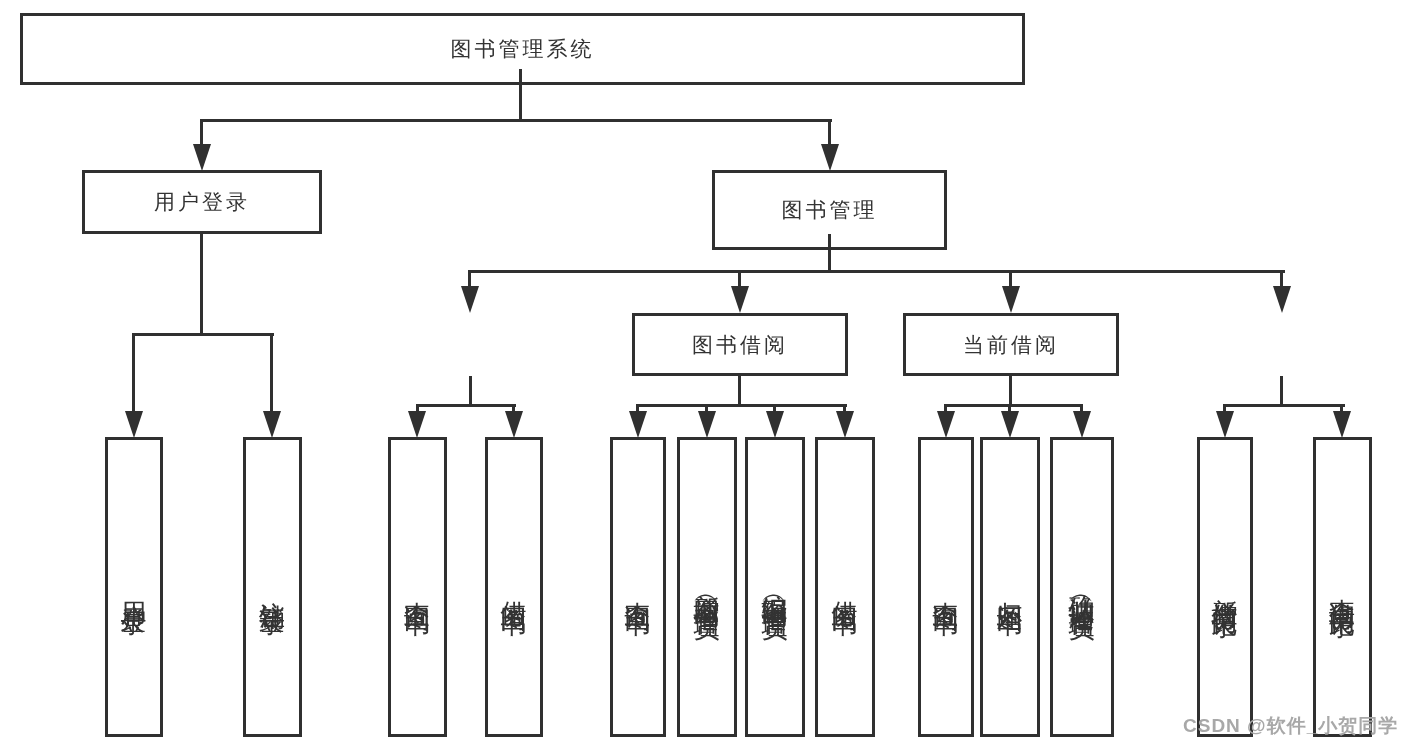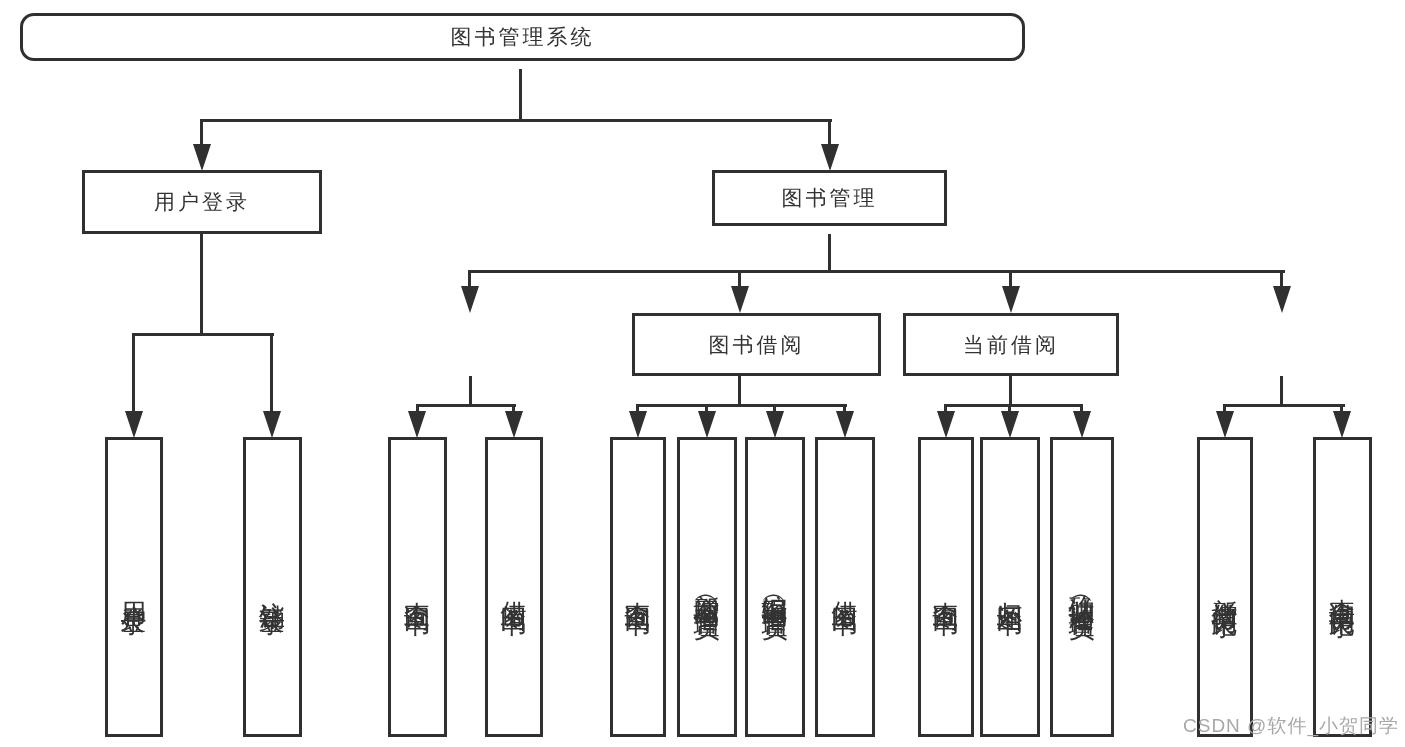--- a/index.html
+++ b/index.html
@@ -49,39 +49,40 @@
     border-top:27px solid var(--line);
   }
   .watermark{
     position:absolute;
     left:1183px;top:713px;
     font-size:19px;
     color:var(--wm);
     letter-spacing:1px;
     white-space:nowrap;
     z-index:5;
+    font-weight:bold;
   }
 </style>
 </head>
 <body>
 
 <div class="canvas">
 
-  <div class="node" style="left:20px;top:13px;width:1005px;height:48px;border-radius:14px;">
+  <div class="node" style="left:20px;top:13px;width:1005px;height:72px;">
     <span class="lbl">图书管理系统</span>
   </div>
 
   <div class="node" style="left:82px;top:170px;width:240px;height:64px;">
     <span class="lbl">用户登录</span>
   </div>
-  <div class="node" style="left:712px;top:170px;width:235px;height:56px;">
+  <div class="node" style="left:712px;top:170px;width:235px;height:80px;">
     <span class="lbl">图书管理</span>
   </div>
 
-  <div class="node" style="left:632px;top:313px;width:249px;height:63px;">
+  <div class="node" style="left:632px;top:313px;width:216px;height:63px;">
     <span class="lbl">图书借阅</span>
   </div>
   <div class="node" style="left:903px;top:313px;width:216px;height:63px;">
     <span class="lbl">当前借阅</span>
   </div>
 
   <div class="node leaf" style="left:105px;top:437px;width:58px;height:300px;">
     <span class="lbl">用户登录</span>
   </div>
   <div class="node leaf" style="left:243px;top:437px;width:59px;height:300px;">

